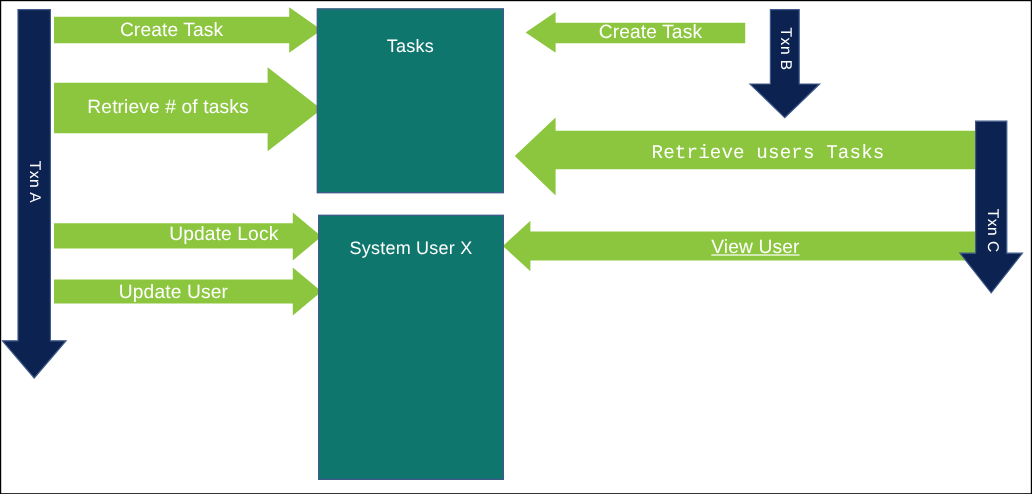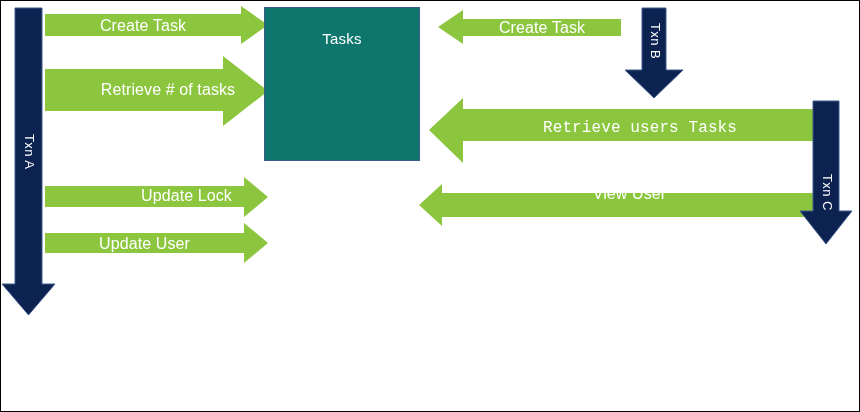--- a/index.html
+++ b/index.html
@@ -91,32 +91,35 @@
 
     <polygon fill="#0C2251" stroke="#3F5A8A" stroke-width="1" points="641,7 665,7 665,69 682,69 653,97 624,69 641,69"></polygon>
 
     <polygon fill="#0C2251" stroke="#3F5A8A" stroke-width="1" points="812,100 838,100 838,210 851,210 825,243 799,210 812,210"></polygon>
   </svg>
 
   <div class="node-box" style="left:263px; top:6px; width:156px; height:154px;">
     <div class="node-label" style="top:22px;">Tasks</div>
   </div>
 
+  <div class="node-box" style="left:264px; top:178px; width:155px; height:221px;">
+    <div class="node-label" style="top:19px;">System User X</div>
+  </div>
 
   <div class="vert-text" style="left:21px; top:133px;">Txn A</div>
   <div class="vert-text" style="left:647px; top:22px;">Txn B</div>
   <div class="vert-text" style="left:819px; top:173px;">Txn C</div>
 
   <div class="arrow-text" style="left:44px; top:16px; width:196px;">Create Task</div>
 
-  <div class="arrow-text" style="left:44px; top:80px; width:190px;margin-left:28px;">Retrieve # of tasks</div>
+  <div class="arrow-text" style="left:44px; top:80px; width:190px;">Retrieve # of tasks</div>
 
   <div class="arrow-text" style="left:44px; top:186px; width:199px;margin-left:42px;">Update Lock</div>
 
   <div class="arrow-text" style="left:44px; top:234px; width:199px;">Update User</div>
 
   <div class="arrow-text" style="left:462px; top:18px; width:158px;">Create Task</div>
 
   <div class="arrow-text" style="left:462px; top:118px; width:354px;font-family:Liberation Mono, monospace;">Retrieve users Tasks</div>
 
-  <div class="arrow-text" style="left:441px; top:184px; width:375px;">View User</div>
+  <div class="arrow-text" style="left:441px; top:197px; width:375px;text-decoration:underline;">View User</div>
 
 </div>
 
 </body></html>

